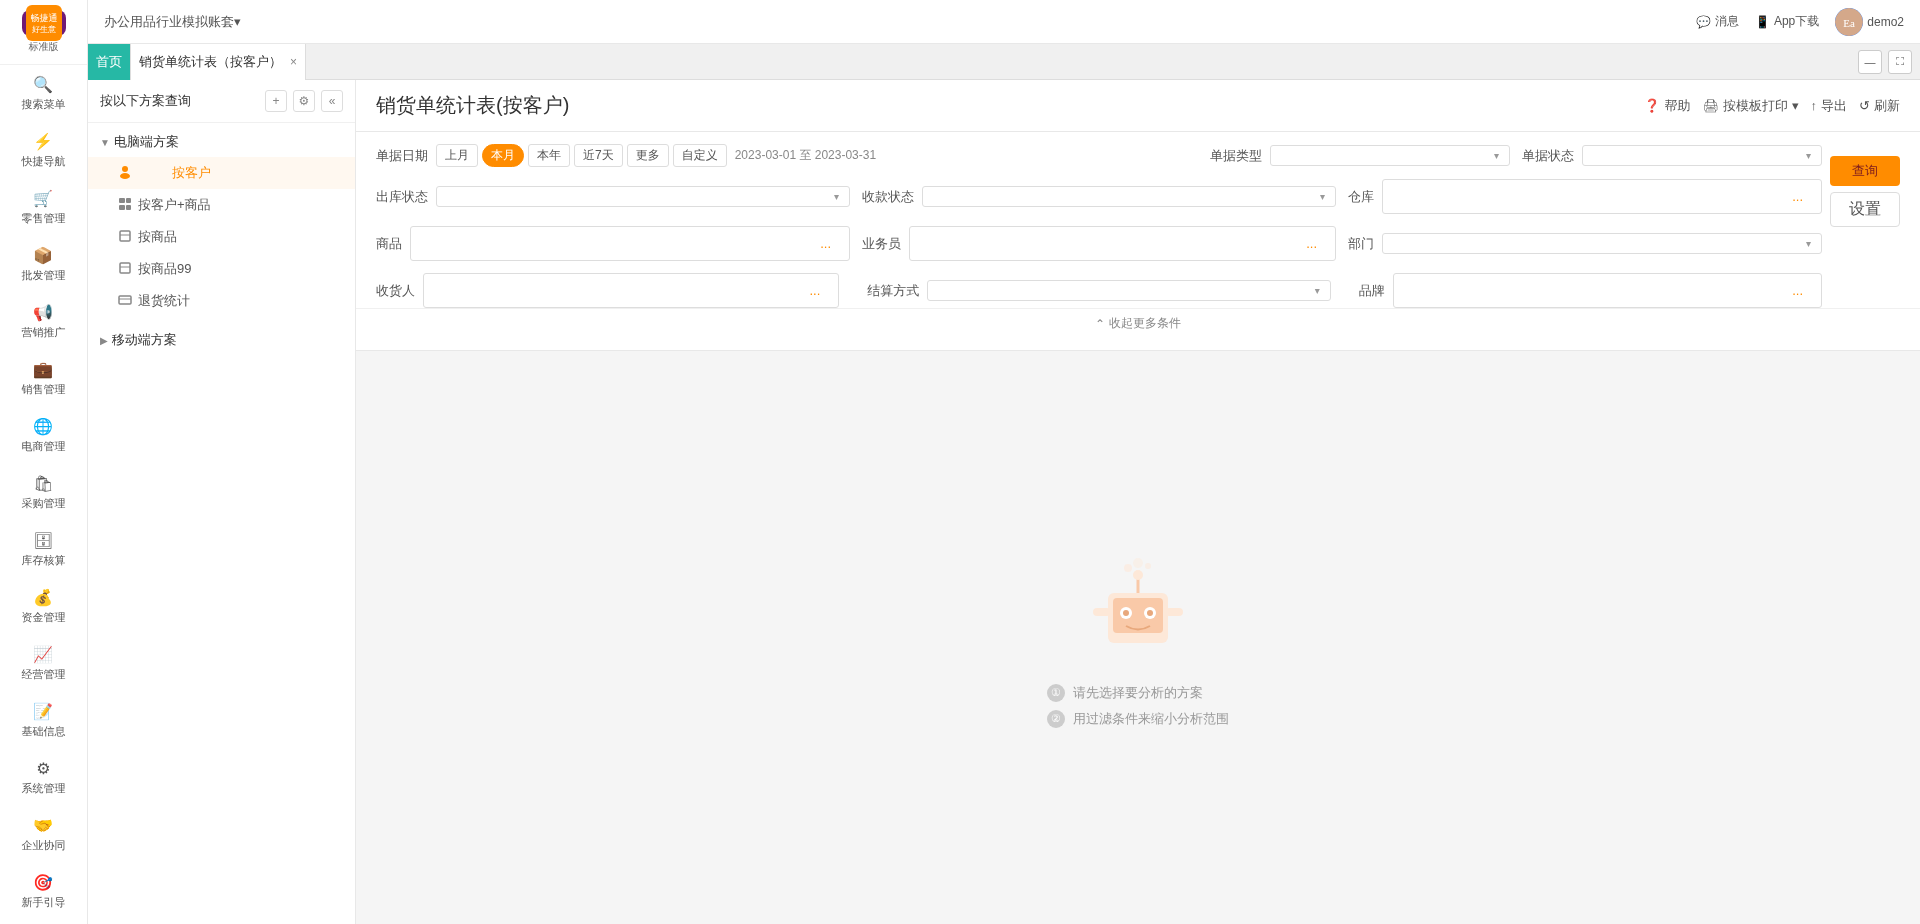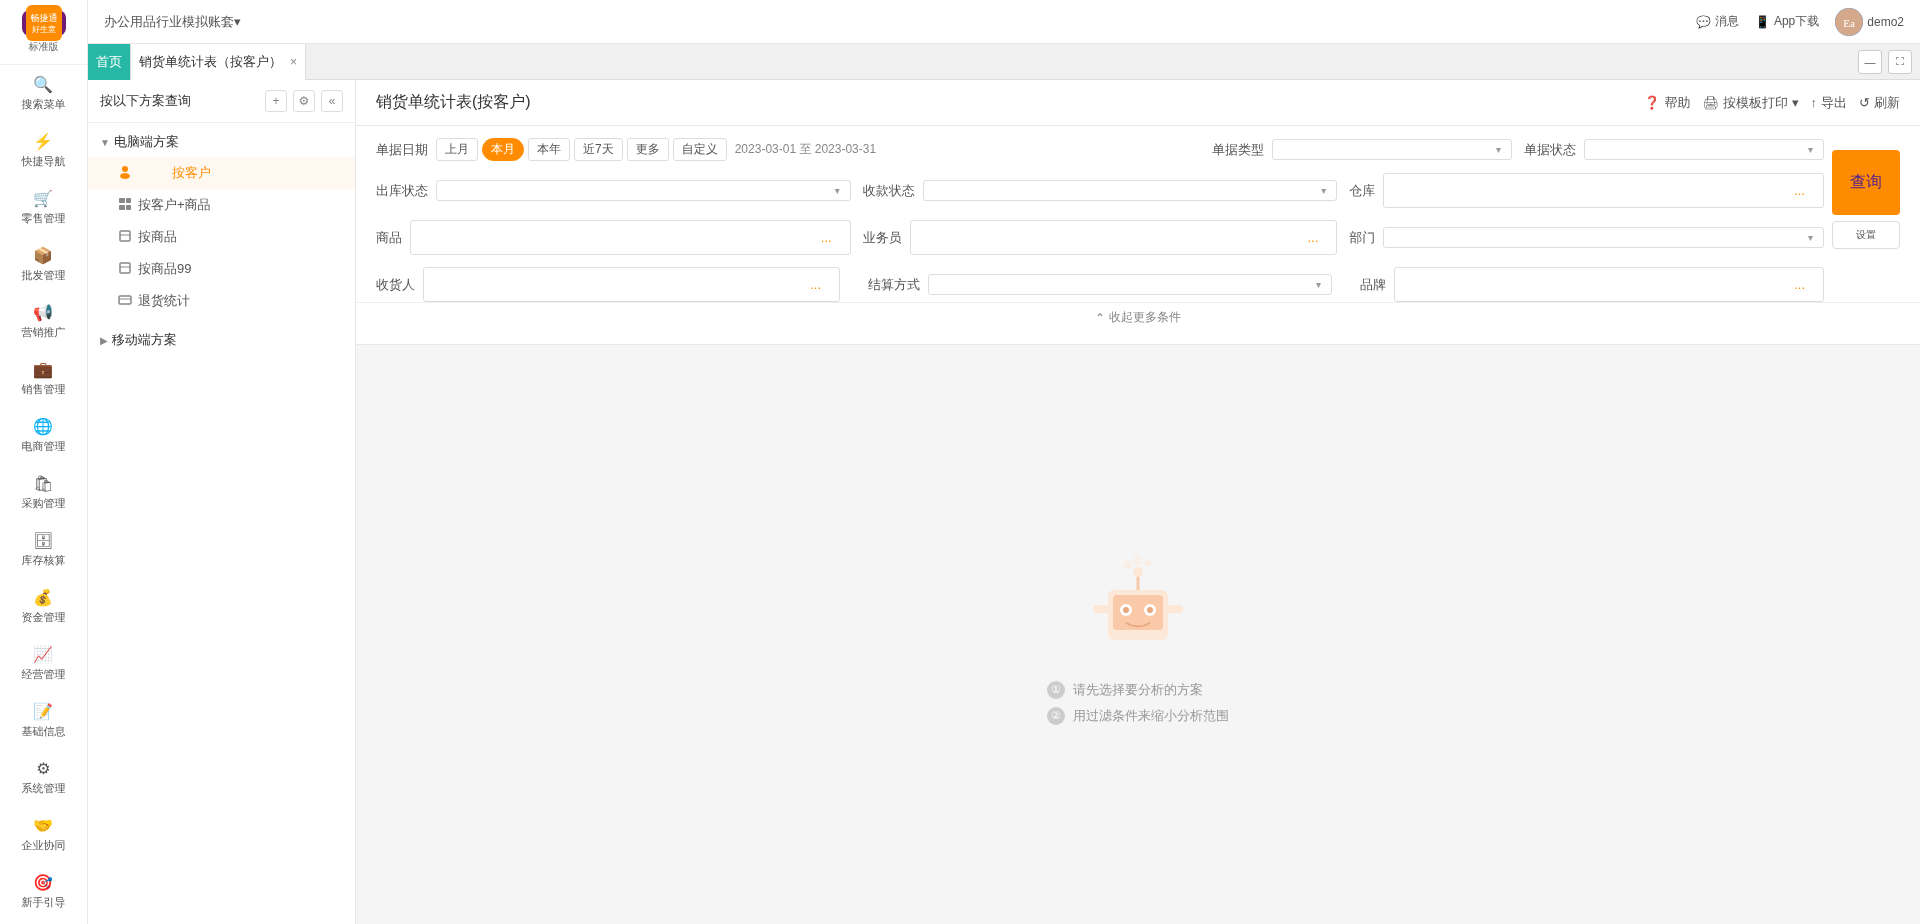--- a/index.html
+++ b/index.html
@@ -51,38 +51,38 @@
     .scheme-item-icon { font-size: 14px; color: #888; }
     .scheme-item.active .scheme-item-icon { color: #ff8c00; }
     .collapse-icon { font-size: 10px; color: #888; }
 
     
     .right-content { flex: 1; display: flex; flex-direction: column; overflow: hidden; background: #f5f5f5; }
 
     
     .page-header { background: #fff; padding: 12px 20px 0; border-bottom: 1px solid #e8e8e8; flex-shrink: 0; }
     .page-header-top { display: flex; align-items: center; justify-content: space-between; margin-bottom: 12px; }
-    .page-title { font-size: 16px; font-weight: 500; color: #333; }
+    .page-title { font-size: 20px; font-weight: 500; color: #333; }
     .page-actions { display: flex; align-items: center; gap: 12px; font-size: 13px; color: #555; }
     .page-action-btn { display: flex; align-items: center; gap: 4px; cursor: pointer; }
 
     
     .filter-area { background: #fff; padding: 12px 20px; border-bottom: 1px solid #e8e8e8; flex-shrink: 0; }
     .date-btns { display: flex; align-items: center; gap: 4px; }
     .date-btn { padding: 2px 8px; border: 1px solid #ddd; border-radius: 3px; cursor: pointer; font-size: 12px; color: #555; background: #fff; }
     .date-btn.active { background: #ff8c00; color: white; border-color: #ff8c00; border-radius: 12px; }
     .date-range { color: #888; font-size: 12px; }
     .filter-select { display: flex; align-items: center; justify-content: space-between; border: 1px solid #ddd; border-radius: 3px; padding: 4px 10px; min-width: 180px; cursor: pointer; background: #fff; color: #555; }
     .filter-dots { color: #ff8c00; cursor: pointer; padding: 4px 8px; }
     .collapse-btn { display: flex; align-items: center; gap: 4px; color: #888; font-size: 12px; cursor: pointer; padding: 6px 16px; justify-content: center; border-top: 1px solid #f0f0f0; margin: 0 -20px; }
 
     
     .action-btns { display: flex; flex-direction: column; gap: 6px; padding: 12px 0 0 0; margin-left: 8px; flex-shrink: 0; }
-    .query-btn { background: #ff8c00; color: #4c1d95; border: none; border-radius: 4px; padding: 22px 18px; cursor: pointer; font-size: 16px; }
-    .settings-btn { background: #fff; color: #555; border: 1px solid #ddd; border-radius: 4px; padding: 6px 18px; cursor: pointer; font-size: 10px; }
+    .query-btn { background: #ff8c00; color: #7f1d1d; border: none; border-radius: 4px; padding: 6px 18px; cursor: pointer; font-size: 13px; }
+    .settings-btn { background: #fff; color: #555; border: 1px solid #ddd; border-radius: 4px; padding: 6px 18px; cursor: pointer; font-size: 16px; }
 
     
     .empty-state { flex: 1; display: flex; flex-direction: column; align-items: center; justify-content: center; gap: 16px; }
     .empty-icon { width: 120px; height: 120px; display: flex; align-items: center; justify-content: center; }
     .empty-tips { display: flex; flex-direction: column; gap: 8px; }
     .empty-tip { display: flex; align-items: center; gap: 8px; color: #999; font-size: 13px; }
     .tip-num { width: 18px; height: 18px; border-radius: 50%; background: #ccc; color: white; font-size: 11px; display: flex; align-items: center; justify-content: center; flex-shrink: 0; }
     .filter-cell { display: flex; align-items: center; gap: 8px; }
     .filter-cell-label { color: #555; font-size: 13px; white-space: nowrap; }
     .chevron { color: #999; font-size: 10px; }

